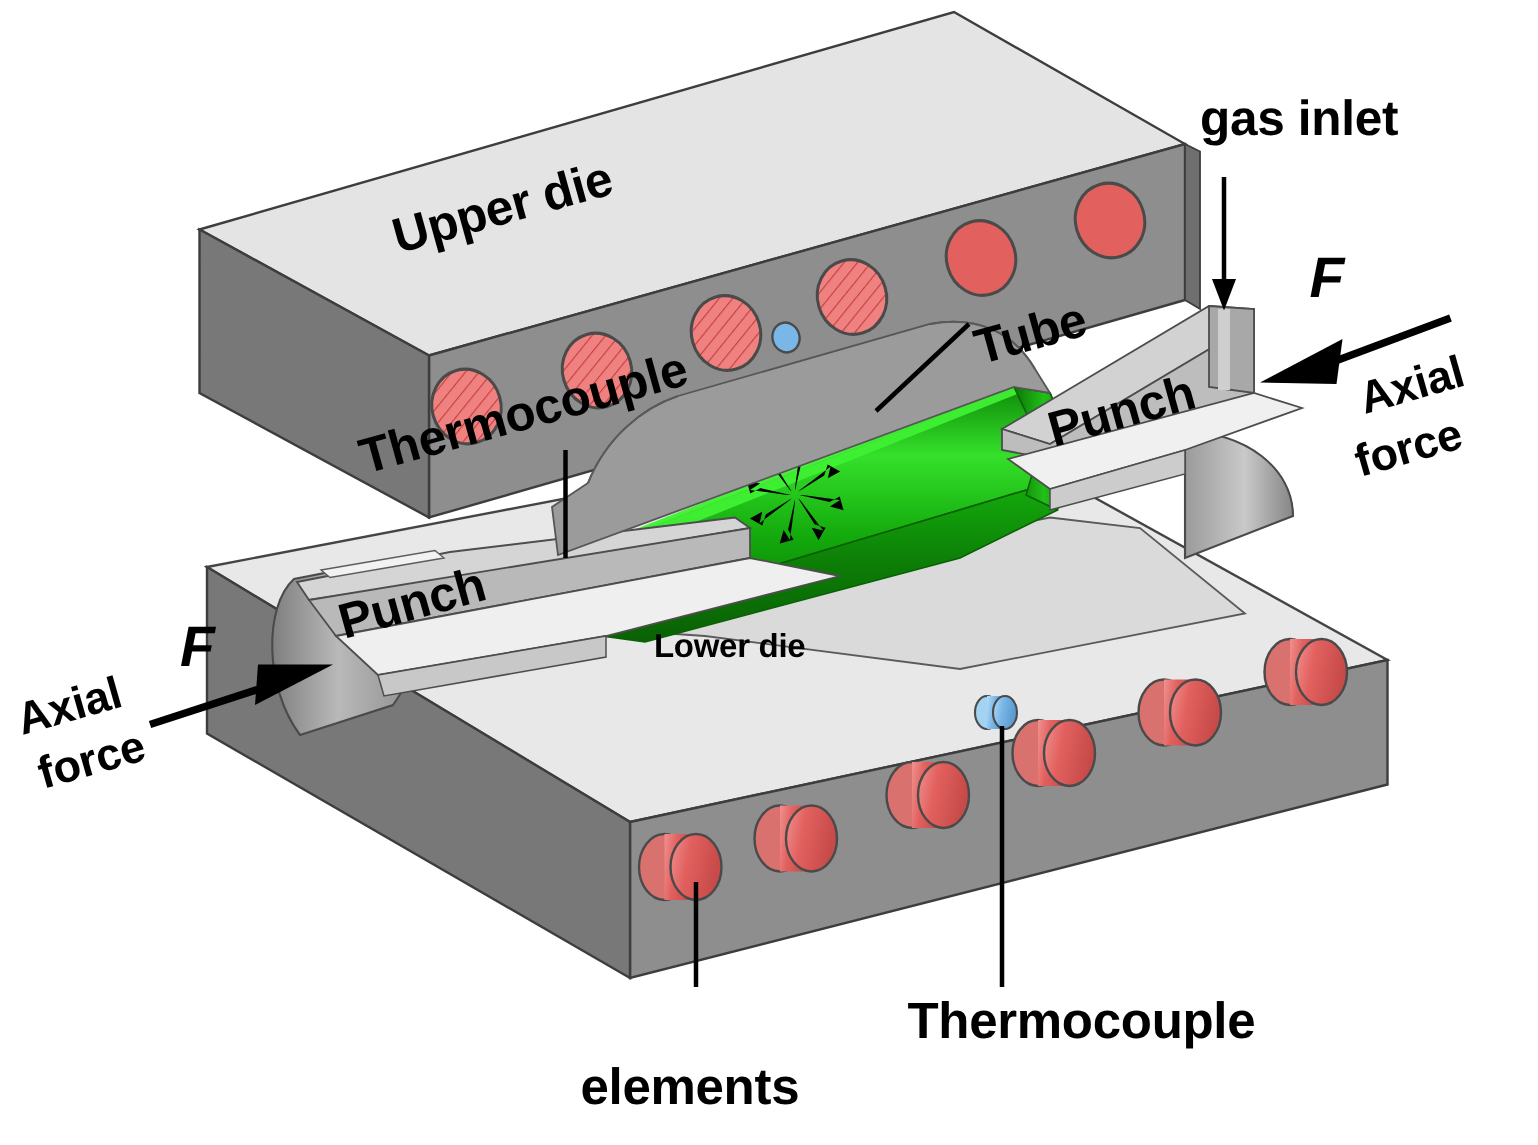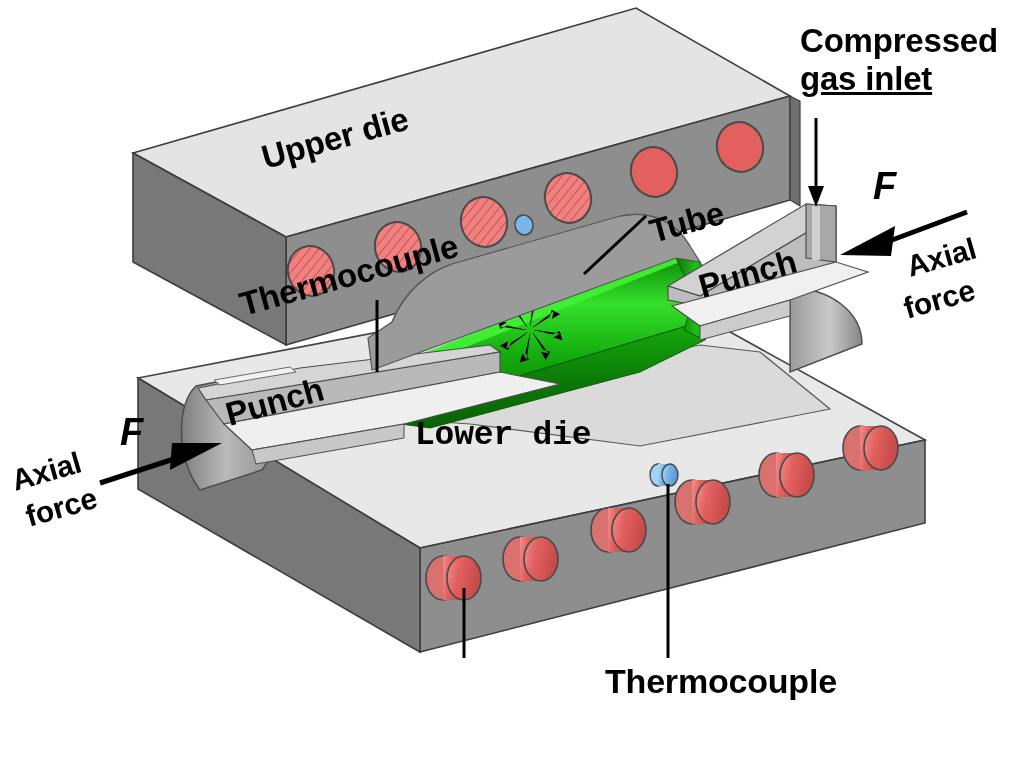--- a/index.html
+++ b/index.html
@@ -284,29 +284,29 @@
   <div class="lbl" style="left:258px; top:142px; font-size:33px; transform:rotate(-15.5deg); transform-origin:left top;">Upper die</div>
 
   <div class="lbl" style="left:236px; top:289px; font-size:33px; transform:rotate(-15.5deg); transform-origin:left top;">Thermocouple</div>
 
   <div class="lbl" style="left:646px; top:216px; font-size:33px; transform:rotate(-15.5deg); transform-origin:left top;">Tube</div>
 
   <div class="lbl" style="left:222px; top:399px; font-size:33px; transform:rotate(-15.5deg); transform-origin:left top;">Punch</div>
 
   <div class="lbl" style="left:695px; top:271px; font-size:33px; transform:rotate(-15.5deg); transform-origin:left top;">Punch</div>
 
-  <div class="lbl" style="left:415px; top:419px; font-size:33px;font-family:Liberation Mono, monospace;">Lower die</div>
-
-  <div class="lbl" style="left:800px; top:24px; font-size:33px;">Compressed</div>
-  <div class="lbl" style="left:800px; top:62px; font-size:33px;text-decoration:underline;">gas inlet</div>
+  <div class="lbl" style="left:436px; top:419px; font-size:22px;">Lower die</div>
+
+  <div class="lbl" style="left:800px; top:62px; font-size:33px;">gas inlet</div>
 
   <div class="lbl ital" style="left:873px; top:166px; font-size:38px;">F</div>
   <div class="lbl" style="left:903px; top:252px; font-size:30px; transform:rotate(-16deg); transform-origin:left top;">Axial</div>
   <div class="lbl" style="left:900px; top:294px; font-size:30px; transform:rotate(-16deg); transform-origin:left top;">force</div>
 
   <div class="lbl ital" style="left:120px; top:412px; font-size:38px;">F</div>
   <div class="lbl" style="left:8px; top:466px; font-size:30px; transform:rotate(-16deg); transform-origin:left top;">Axial</div>
   <div class="lbl" style="left:22px; top:502px; font-size:30px; transform:rotate(-16deg); transform-origin:left top;">force</div>
 
+  <div class="lbl" style="left:387px; top:707px; font-size:34px;">elements</div>
 
   <div class="lbl" style="left:605px; top:663px; font-size:34px;">Thermocouple</div>
 
 </div>
 
 </body></html>

